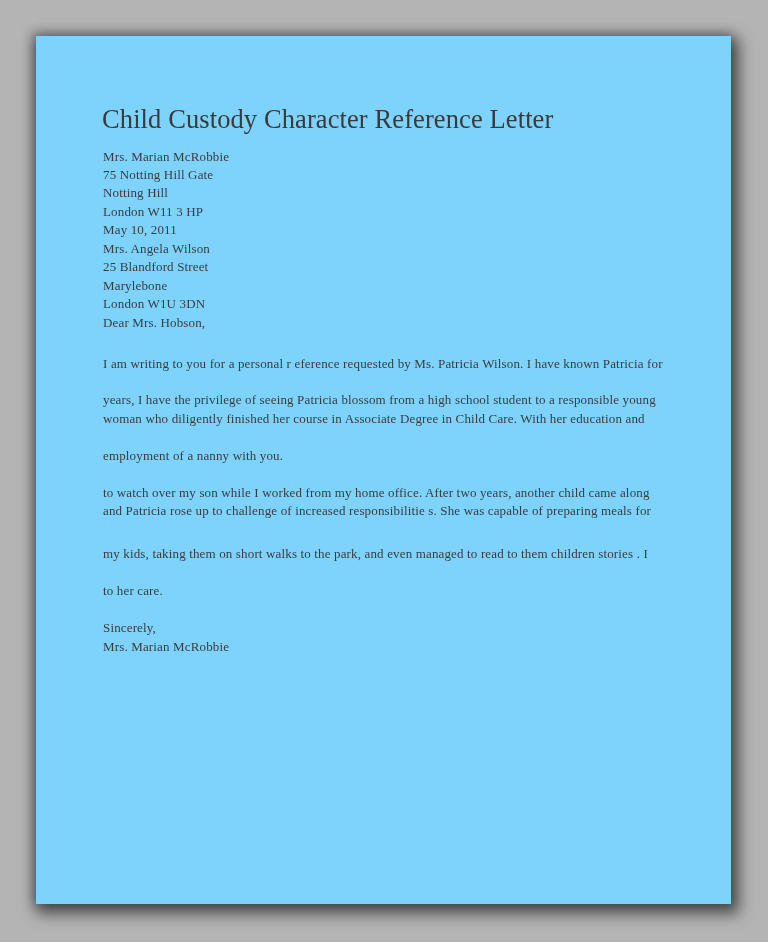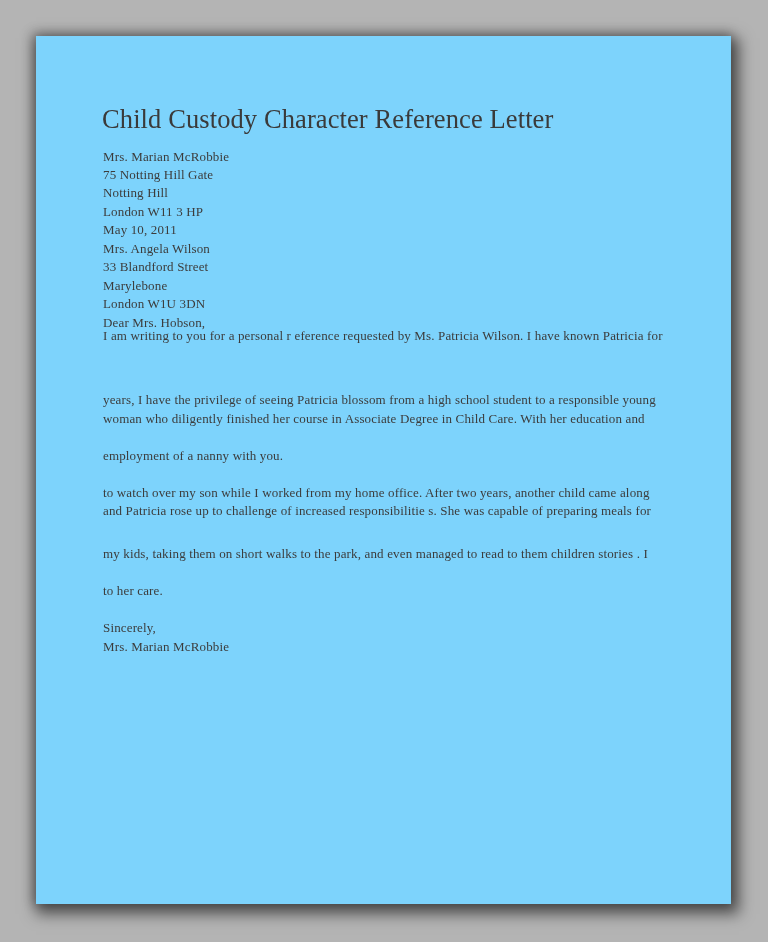--- a/index.html
+++ b/index.html
@@ -48,26 +48,26 @@
 
 <div class="page">
   <h1 class="title">Child Custody Character Reference Letter</h1>
 
   <div class="line" style="top:113px">Mrs. Marian McRobbie</div>
   <div class="line" style="top:131px">75 Notting Hill Gate</div>
   <div class="line" style="top:149px">Notting Hill</div>
   <div class="line" style="top:168px">London W11 3 HP</div>
   <div class="line" style="top:186px">May 10, 2011</div>
   <div class="line" style="top:205px">Mrs. Angela Wilson</div>
-  <div class="line" style="top:223px">33 Blandford Street</div>
+  <div class="line" style="top:223px">25 Blandford Street</div>
   <div class="line" style="top:242px">Marylebone</div>
   <div class="line" style="top:260px">London W1U 3DN</div>
   <div class="line" style="top:279px">Dear Mrs. Hobson,</div>
 
-  <div class="line" style="top:292px">I am writing to you for a personal r eference requested by Ms. Patricia Wilson. I have known Patricia for</div>
+  <div class="line" style="top:320px">I am writing to you for a personal r eference requested by Ms. Patricia Wilson. I have known Patricia for</div>
   <div class="line" style="top:375px">woman who diligently finished her course in Associate Degree in Child Care. With her education and</div>
   <div class="line" style="top:356px">years, I have the privilege of seeing Patricia blossom from a high school student to a responsible young</div>
   <div class="line" style="top:412px">employment of a nanny with you.</div>
   <div class="line" style="top:449px">to watch over my son while I worked from my home office. After two years, another child came along</div>
   <div class="line" style="top:467px">and Patricia rose up to challenge of increased responsibilitie s. She was capable of preparing meals for</div>
   <div class="line" style="top:510px">my kids, taking them on short walks to the park, and even managed to read to them children stories . I</div>
   <div class="line" style="top:547px">to her care.</div>
 
   <div class="line" style="top:584px">Sincerely,</div>
   <div class="line" style="top:603px">Mrs. Marian McRobbie</div>

